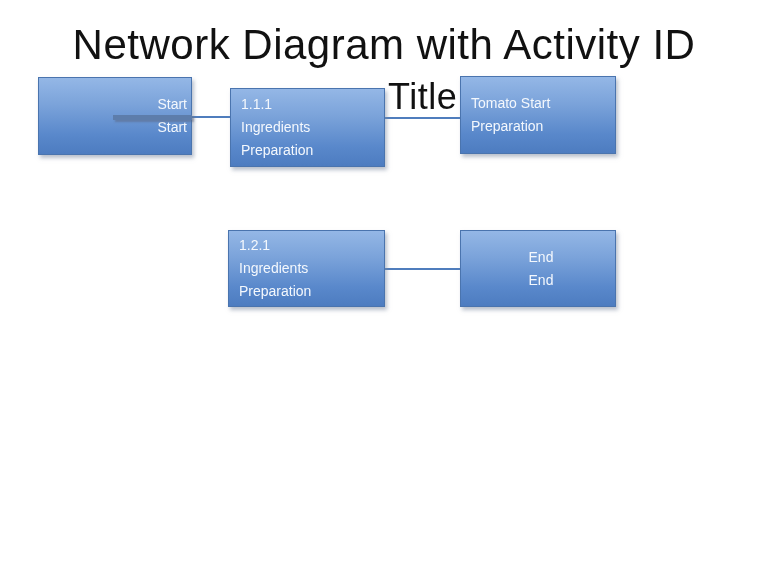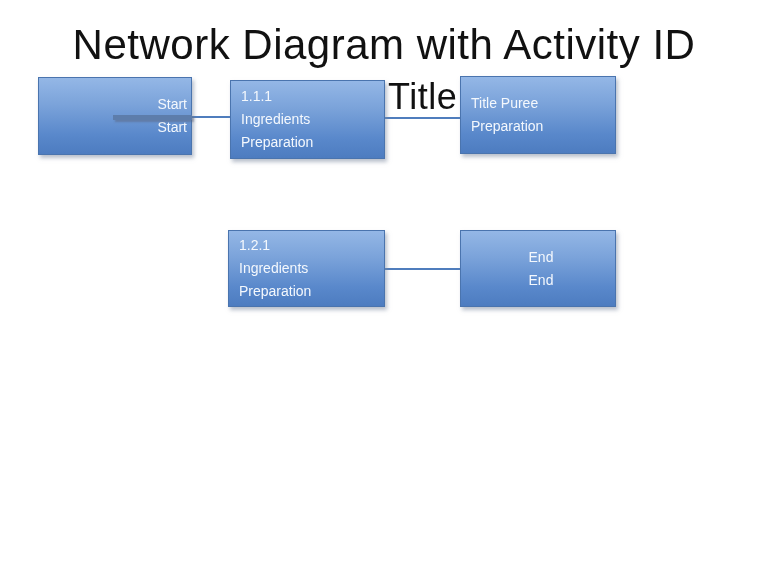--- a/index.html
+++ b/index.html
@@ -24,21 +24,21 @@
     background:linear-gradient(180deg,#94b7e6 0%,#7ba3da 35%,#5988cb 75%,#4d7cc0 100%);
     border:1px solid #4a74ae;
     box-shadow:2px 3px 4px rgba(125,138,160,0.55);
     color:#f4f8fd;
     display:flex; flex-direction:column; justify-content:center;
     padding-left:10px; padding-right:4px;
     font-size:14px; line-height:23px;
   }
   .node span { display:block; white-space:nowrap; }
   .node-start { left:38px;  top:77px;  width:154px; height:78px;align-items:flex-end; }
-  .node-111   { left:230px; top:80px;  width:155px; height:79px; }
+  .node-111   { left:230px; top:88px;  width:155px; height:79px; }
   .node-112   { left:460px; top:76px;  width:156px; height:78px; }
   .node-121   { left:228px; top:230px; width:157px; height:77px; }
   .node-end   { left:460px; top:230px; width:156px; height:77px;align-items:center; }
   .connector {
     position:absolute; height:2px; background:#4f7dbd; z-index:1;
   }
   .conn-start-111 { left:192px; top:116px; width:38px; }
   .conn-111-112   { left:385px; top:117px; width:75px; }
   .conn-121-end   { left:385px; top:268px; width:75px; }
   .connector-thick {
@@ -64,21 +64,21 @@
     <span>Start</span>
   </div>
 
   <div class="node node-111">
     <span>1.1.1</span>
     <span>Ingredients</span>
     <span>Preparation</span>
   </div>
 
   <div class="node node-112">
-    <span>Title Puree</span>
+    <span>Tomato Start</span>
     <span>Preparation</span>
   </div>
 
   <div class="node node-121">
     <span>1.2.1</span>
     <span>Ingredients</span>
     <span>Preparation</span>
   </div>
 
   <div class="node node-end">

